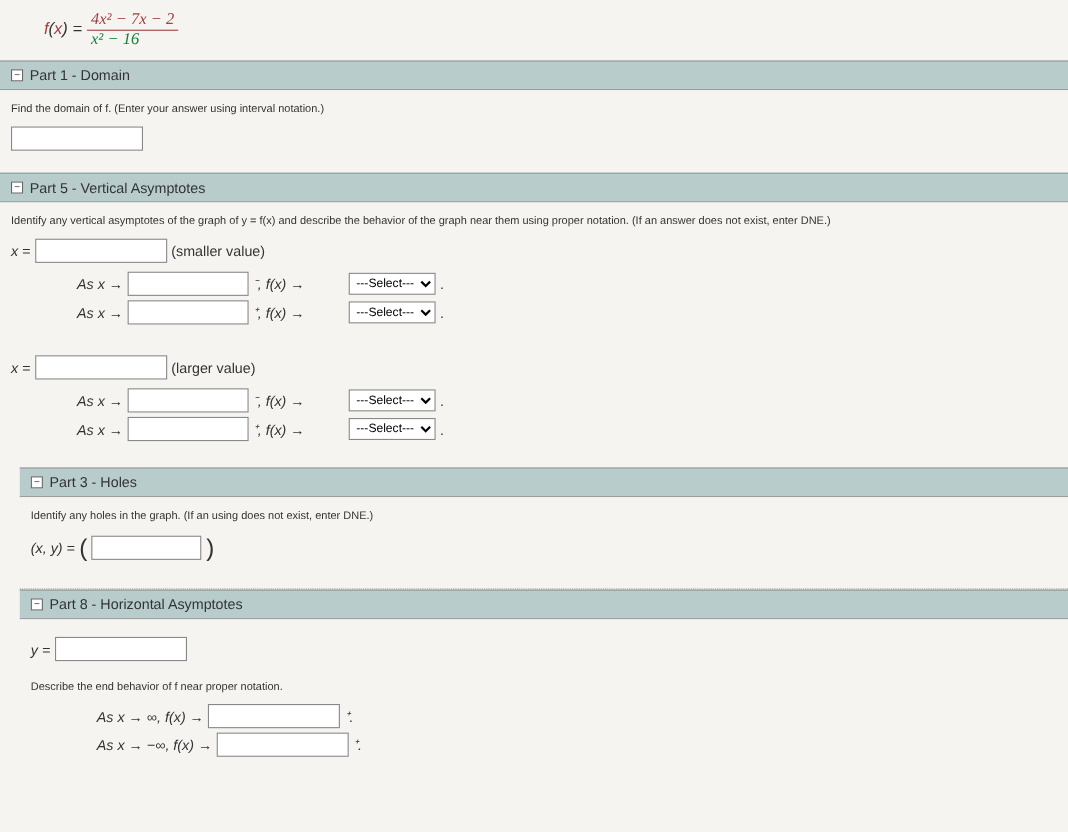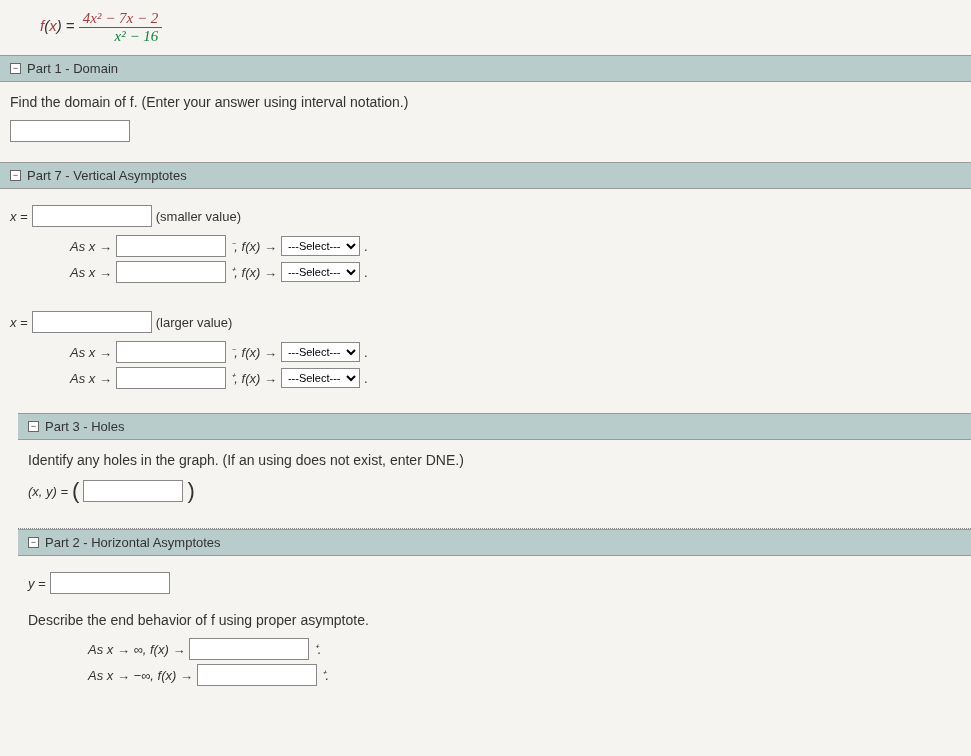--- a/index.html
+++ b/index.html
@@ -13,21 +13,21 @@
 .container { padding: 0; }
 .formula {
   padding: 10px 40px;
   font-family: 'Times New Roman', serif;
   font-size: 15px;
   font-style: italic;
 }
 .frac {
   display: inline-block;
   vertical-align: middle;
-  text-align: right;
+  text-align: left;
 }
 .frac .num { display: block; border-bottom: 1px solid #a04040; padding: 0 4px; color: #a04040; }
 .frac .den { display: block; padding: 0 4px; color: #15803d; }
 .formula .eq { color: #a04040; }
 .part-header {
   background: #b8cccc;
   padding: 5px 10px;
   font-size: 13px;
   color: #333;
   display: flex;
@@ -45,41 +45,42 @@
   align-items: center;
   justify-content: center;
   font-size: 9px;
   line-height: 1;
   cursor: pointer;
 }
 .content {
   padding: 12px 10px 20px 10px;
   background: #f5f4f0;
 }
-.instruction { margin-bottom: 10px; font-size: 14px; }
+.instruction { margin-bottom: 10px; font-size: 10px; }
 .txtinput {
   border: 1px solid #888;
   background: #fff;
   height: 22px;
   padding: 2px 4px;
   font-size: 12px;
   vertical-align: middle;
 }
 .w120 { width: 120px; }
 .w110 { width: 110px; }
 .w100 { width: 100px; }
 .row { margin: 4px 0; display: flex; align-items: center; gap: 4px; }
 .indent { margin-left: 60px; }
 .selectbox {
   border: 1px solid #888;
   background: #fff;
   height: 20px;
   font-size: 11px;
   padding: 0 2px;
   vertical-align: middle;
+  margin-left: 36px;
 }
 .dotted-divider {
   border: none;
   border-top: 1px dotted #888;
   margin: 0;
 }
 .math { font-family: Liberation Sans, sans-serif; font-style: italic; }
 .spacer { height: 20px; }
 .small-gap { margin-top: 8px; }
 </style>
@@ -100,23 +101,24 @@
     <span class="collapse-box">−</span>
     <span>Part 1 - Domain</span>
   </div>
   <div class="content">
     <div class="instruction">Find the domain of f. (Enter your answer using interval notation.)</div>
     <input class="txtinput w120" style="">
   </div>
 
   <div class="part-header">
     <span class="collapse-box">−</span>
-    <span>Part 7 - Vertical Asymptotes</span>
+    <span>Part 5 - Vertical Asymptotes</span>
   </div>
   <div class="content">
+    <div class="instruction">Identify any vertical asymptotes of the graph of  y = f(x)  and describe the behavior of the graph near them using proper notation. (If an answer does not exist, enter DNE.)</div>
 
     <div class="row">
       <span class="math">x =</span>
       <input class="txtinput w120" style="">
       <span>(smaller value)</span>
     </div>
     <div class="small-gap"></div>
     <div class="row indent">
       <span class="math">As x →</span>
       <input class="txtinput w110" style="">
@@ -167,29 +169,29 @@
         <span class="math">(x, y) =</span>
         <span style="font-size:22px;">(</span>
         <input class="txtinput w100" style="">
         <span style="font-size:22px;">)</span>
       </div>
     </div>
     <hr class="dotted-divider">
 
     <div class="part-header">
       <span class="collapse-box">−</span>
-      <span>Part 2 - Horizontal Asymptotes</span>
+      <span>Part 8 - Horizontal Asymptotes</span>
     </div>
     <div class="content">
       <div class="row">
         <span class="math">y =</span>
         <input class="txtinput w120" style="">
       </div>
       <div style="height:14px;"></div>
-      <div class="instruction">Describe the end behavior of f using proper asymptote.</div>
+      <div class="instruction">Describe the end behavior of f near proper notation.</div>
       <div class="row indent">
         <span class="math">As x → ∞,   f(x) →</span>
         <input class="txtinput w120" style="">
         <span class="math">⁺.</span>
       </div>
       <div class="row indent">
         <span class="math">As x → −∞, f(x) →</span>
         <input class="txtinput w120" style="">
         <span class="math">⁺.</span>
       </div>

